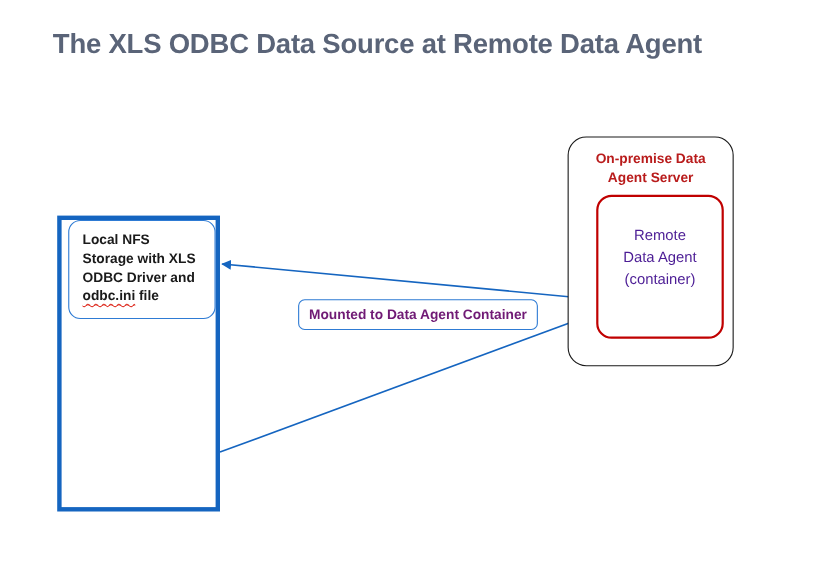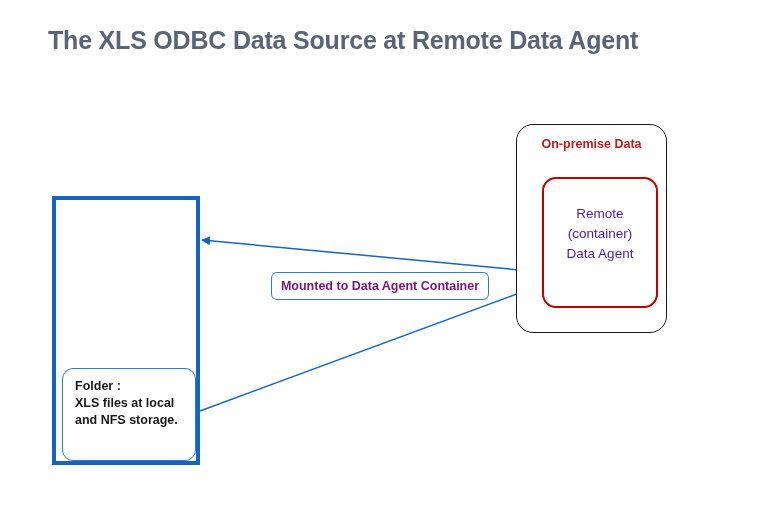--- a/index.html
+++ b/index.html
@@ -170,34 +170,36 @@
       </marker>
     </defs>
 
     <line x1="202" y1="240" x2="541" y2="272" stroke="#1565c0" stroke-width="1.5" marker-start="url(#arrowStart)" marker-end="url(#arrowEnd)"></line>
 
     <line x1="200" y1="411" x2="541" y2="285" stroke="#1565c0" stroke-width="1.5" marker-end="url(#arrowEnd)"></line>
   </svg>
 
   <div class="blue-outer"></div>
 
-
-  <div class="inner-box folder">
-    <span class="line">Folder :</span>
-    <span class="line">XLS files at local</span>
-    <span class="line">and NFS storage.</span>
+  <div class="inner-box storage">
+    <span class="line">Local NFS</span>
+    <span class="line">Storage with XLS</span>
+    <span class="line">ODBC Driver and</span>
+    <span class="line"><span class="spell-error">odbc.ini</span> file</span>
   </div>
+
 
   <div class="caption-box">Mounted to Data Agent Container</div>
 
   <div class="server-outer"></div>
   <div class="server-title">
     <span class="line">On-premise Data</span>
+    <span class="line">Agent Server</span>
   </div>
 
   <div class="agent-inner"></div>
   <div class="agent-label">
     <span class="line">Remote</span>
+    <span class="line">Data Agent</span>
     <span class="line">(container)</span>
-    <span class="line">Data Agent</span>
   </div>
 
 </div>
 
 </body></html>

